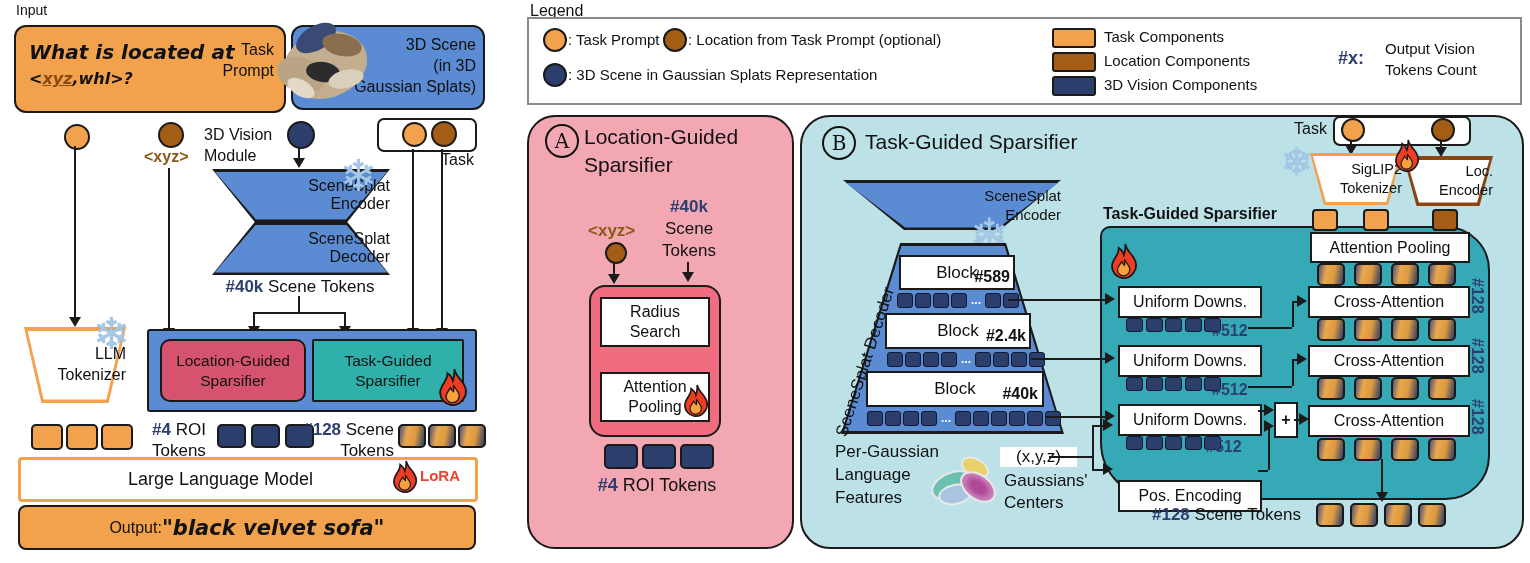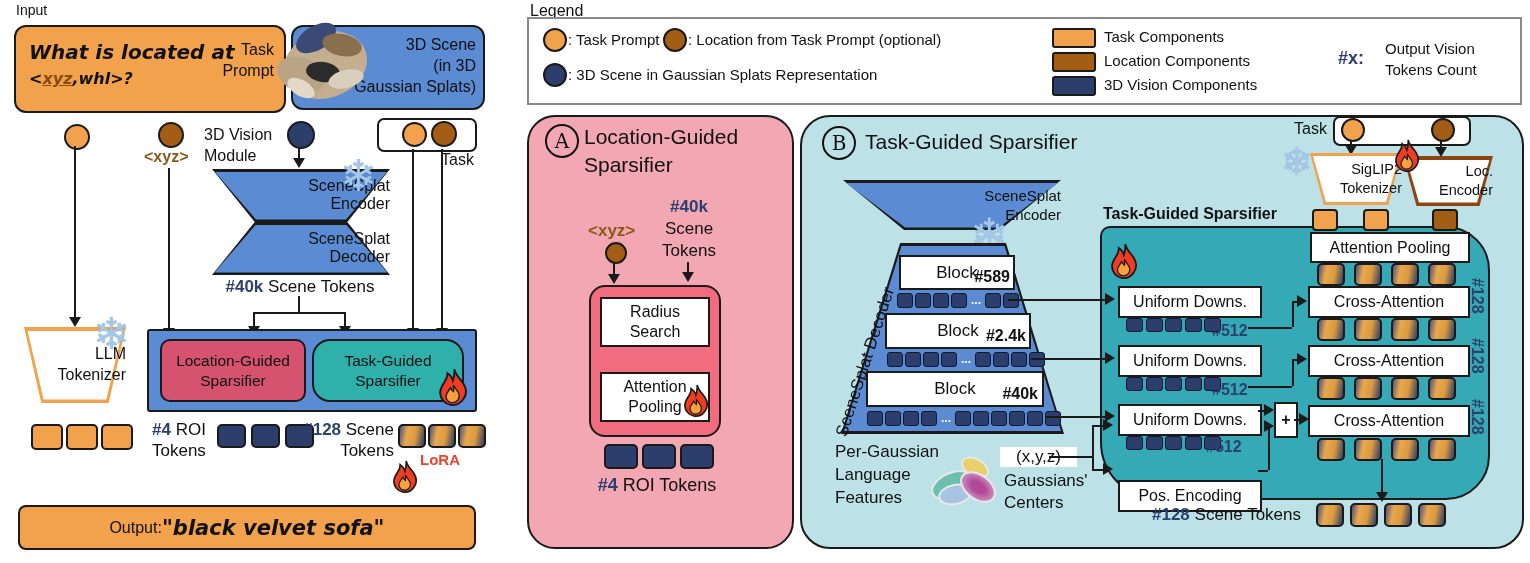--- a/index.html
+++ b/index.html
@@ -125,21 +125,21 @@
         <div>Tokenizer</div>
       </div>
   </div>
   <div class="snow" style="left:93px;top:312px;font-size:44px"></div>
 
   <div class="a" style="left:147px;top:329px;width:326px;height:79px;background:#5B8CD3;border:2.5px solid #1a1a1a;border-radius:3px"></div>
   <div class="a" style="left:160px;top:339px;width:142px;height:59px;background:#D5536E;border:2px solid #1a1a1a;border-radius:10px;display:flex;flex-direction:column;align-items:center;justify-content:center;font-size:15.5px;line-height:20px">
     <div>Location-Guided</div>
       <div>Sparsifier</div>
   </div>
-  <div class="a" style="left:312px;top:339px;width:148px;height:59px;background:#2FB0AB;border:2px solid #1a1a1a;border-radius:18px;display:flex;flex-direction:column;align-items:center;justify-content:center;font-size:15.5px;line-height:20px">
+  <div class="a" style="left:312px;top:339px;width:148px;height:59px;background:#2FB0AB;border:2px solid #1a1a1a;border-radius:2px;display:flex;flex-direction:column;align-items:center;justify-content:center;font-size:15.5px;line-height:20px">
     <div>Task-Guided</div>
       <div>Sparsifier</div>
   </div>
   <div class="flame" style="left:438px;top:368px;width:30px;height:38px">
       <svg viewBox="0 0 22 28" preserveAspectRatio="none">
         <path d="M12 0.8 C12.8 5.4 16.3 7.8 18.6 11.4 C20.9 15 21.2 19.3 18.7 22.9 C16.5 26 12.8 27.8 9.1 27.1 C5 26.3 1.9 22.9 1.6 18.8 C1.3 15.3 3.2 12.8 4.9 10.2 C6.1 8.4 7 6.3 6.9 3.9 C8.9 5.2 10.3 7 10.9 9.3 C11.8 6.7 12.2 3.8 12 0.8 Z" fill="#ee3d23" stroke="#1a1a1a" stroke-width="1.4"></path>
         <path d="M11.3 12.6 C12.4 15.4 15 16.9 15.5 19.8 C16 22.7 13.9 25.3 11 25.5 C8.1 25.7 5.8 23.5 5.9 20.8 C6 18.3 7.9 16.8 9.1 14.6 C9.7 15.7 10.3 16.6 11.4 17.3 C11.5 15.7 11.5 14.3 11.3 12.6 Z" fill="#f9a13c" stroke="#1a1a1a" stroke-width="1"></path>
       </svg>
     </div>
 
@@ -156,27 +156,30 @@
   <div class="sq" style="left:285px;top:424px;width:25px;height:20px;background:#2C3E6B;border-radius:5px"></div>
 
   <div class="a" style="left:300px;top:419px;width:94px;text-align:right;font-size:17px;line-height:21px">
     <div><span class="navy">#128</span><span> Scene</span></div>
     <div>Tokens</div>
   </div>
   <div class="grad" style="left:398px;top:424px;width:24px;height:20px"></div>
   <div class="grad" style="left:428px;top:424px;width:24px;height:20px"></div>
   <div class="grad" style="left:458px;top:424px;width:24px;height:20px"></div>
 
+  <div class="a" style="left:18px;top:457px;width:454px;height:39px;background:#fff;border:3px solid #F2A24C;border-radius:4px;display:flex;align-items:center;justify-content:center">
+    <span style="font-size:18px;margin-right:55px">Large Language Model</span>
+  </div>
   <div class="flame" style="left:392px;top:460px;width:26px;height:33px">
       <svg viewBox="0 0 22 28" preserveAspectRatio="none">
         <path d="M12 0.8 C12.8 5.4 16.3 7.8 18.6 11.4 C20.9 15 21.2 19.3 18.7 22.9 C16.5 26 12.8 27.8 9.1 27.1 C5 26.3 1.9 22.9 1.6 18.8 C1.3 15.3 3.2 12.8 4.9 10.2 C6.1 8.4 7 6.3 6.9 3.9 C8.9 5.2 10.3 7 10.9 9.3 C11.8 6.7 12.2 3.8 12 0.8 Z" fill="#ee3d23" stroke="#1a1a1a" stroke-width="1.4"></path>
         <path d="M11.3 12.6 C12.4 15.4 15 16.9 15.5 19.8 C16 22.7 13.9 25.3 11 25.5 C8.1 25.7 5.8 23.5 5.9 20.8 C6 18.3 7.9 16.8 9.1 14.6 C9.7 15.7 10.3 16.6 11.4 17.3 C11.5 15.7 11.5 14.3 11.3 12.6 Z" fill="#f9a13c" stroke="#1a1a1a" stroke-width="1"></path>
       </svg>
     </div>
-  <div class="a" style="left:420px;top:451px;font-size:15px;font-weight:bold;color:#e8452c">LoRA</div>
+  <div class="a" style="left:420px;top:467px;font-size:15px;font-weight:bold;color:#e8452c">LoRA</div>
 
   <div class="a" style="left:18px;top:505px;width:454px;height:41px;background:#F2A24C;border:2.5px solid #1a1a1a;border-radius:8px;display:flex;align-items:center;justify-content:center">
     <span style="font-size:16px">Output: </span>
     <span class="hand" style="font-size:21px">"black velvet sofa"</span>
   </div>
 
   <div class="a" style="left:530px;top:2px;font-size:16px">Legend</div>
   <div class="a" style="left:527px;top:17px;width:991px;height:84px;background:#fff;border:2px solid #8a8a8a"></div>
   <div class="ci" style="left:543px;top:28px;width:20px;height:20px;background:#F2A24C"></div>
   <div class="a" style="left:568px;top:31px;font-size:15px">: Task Prompt</div>

